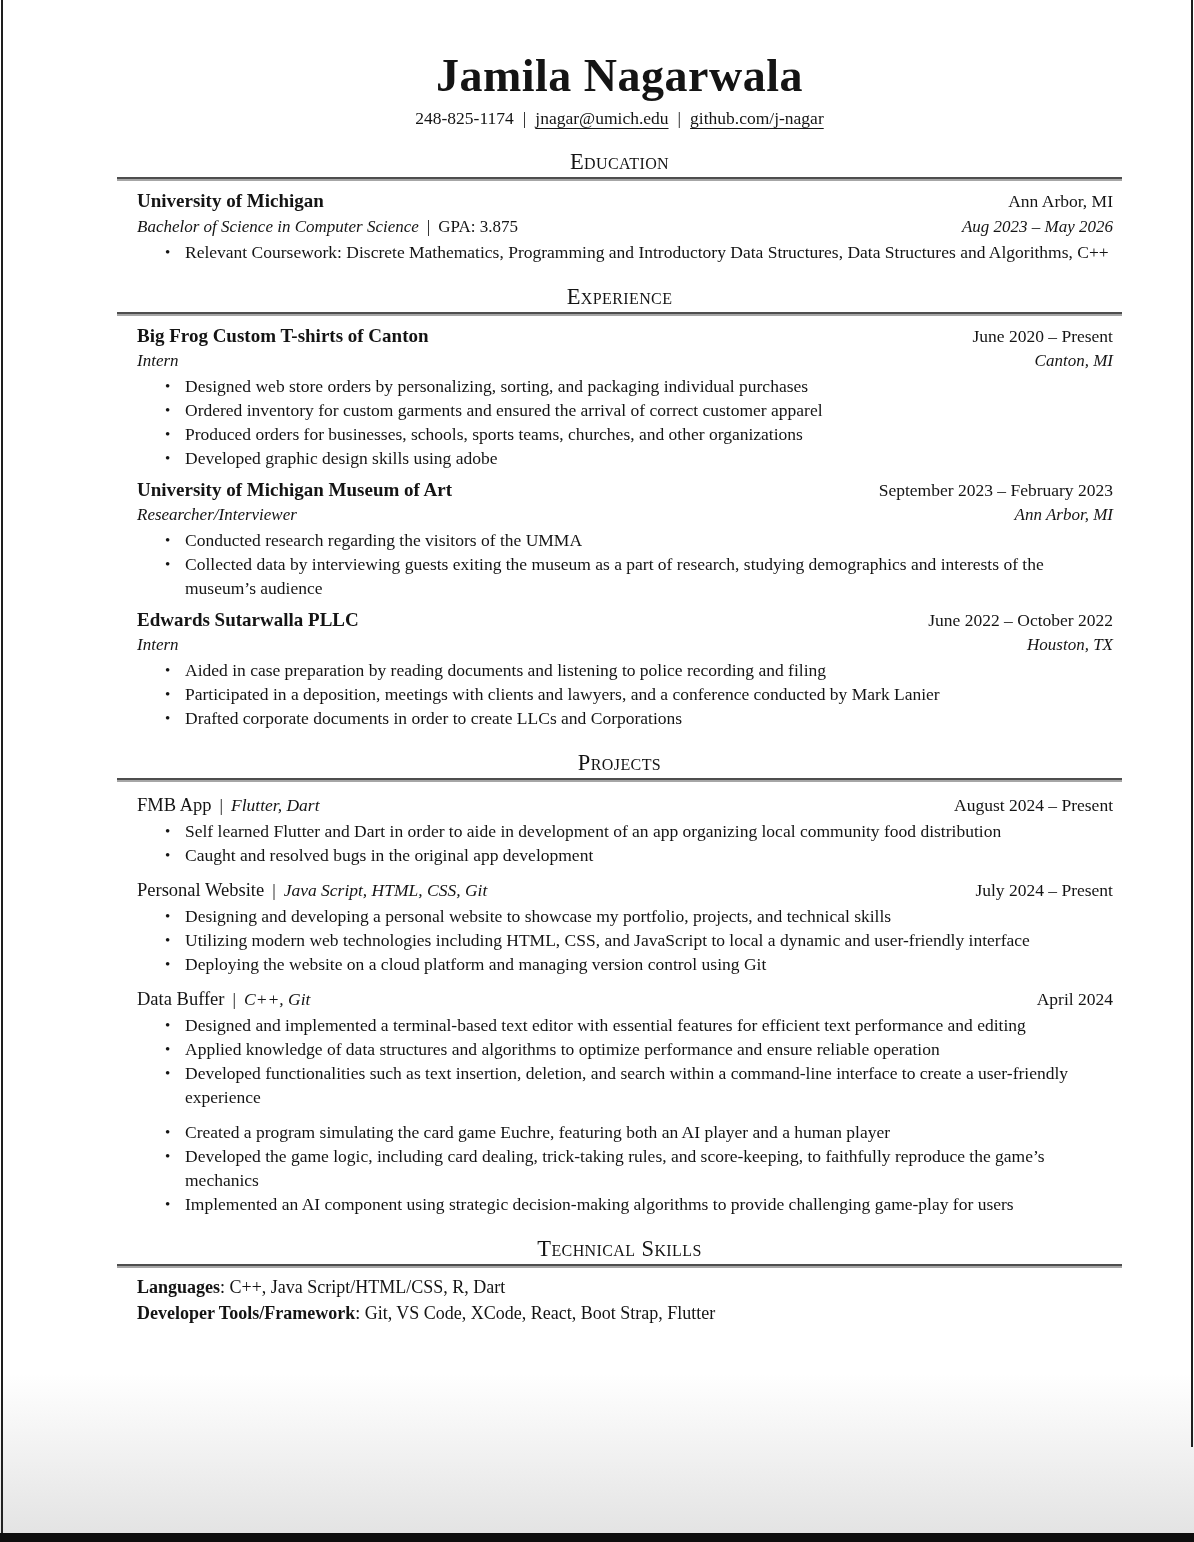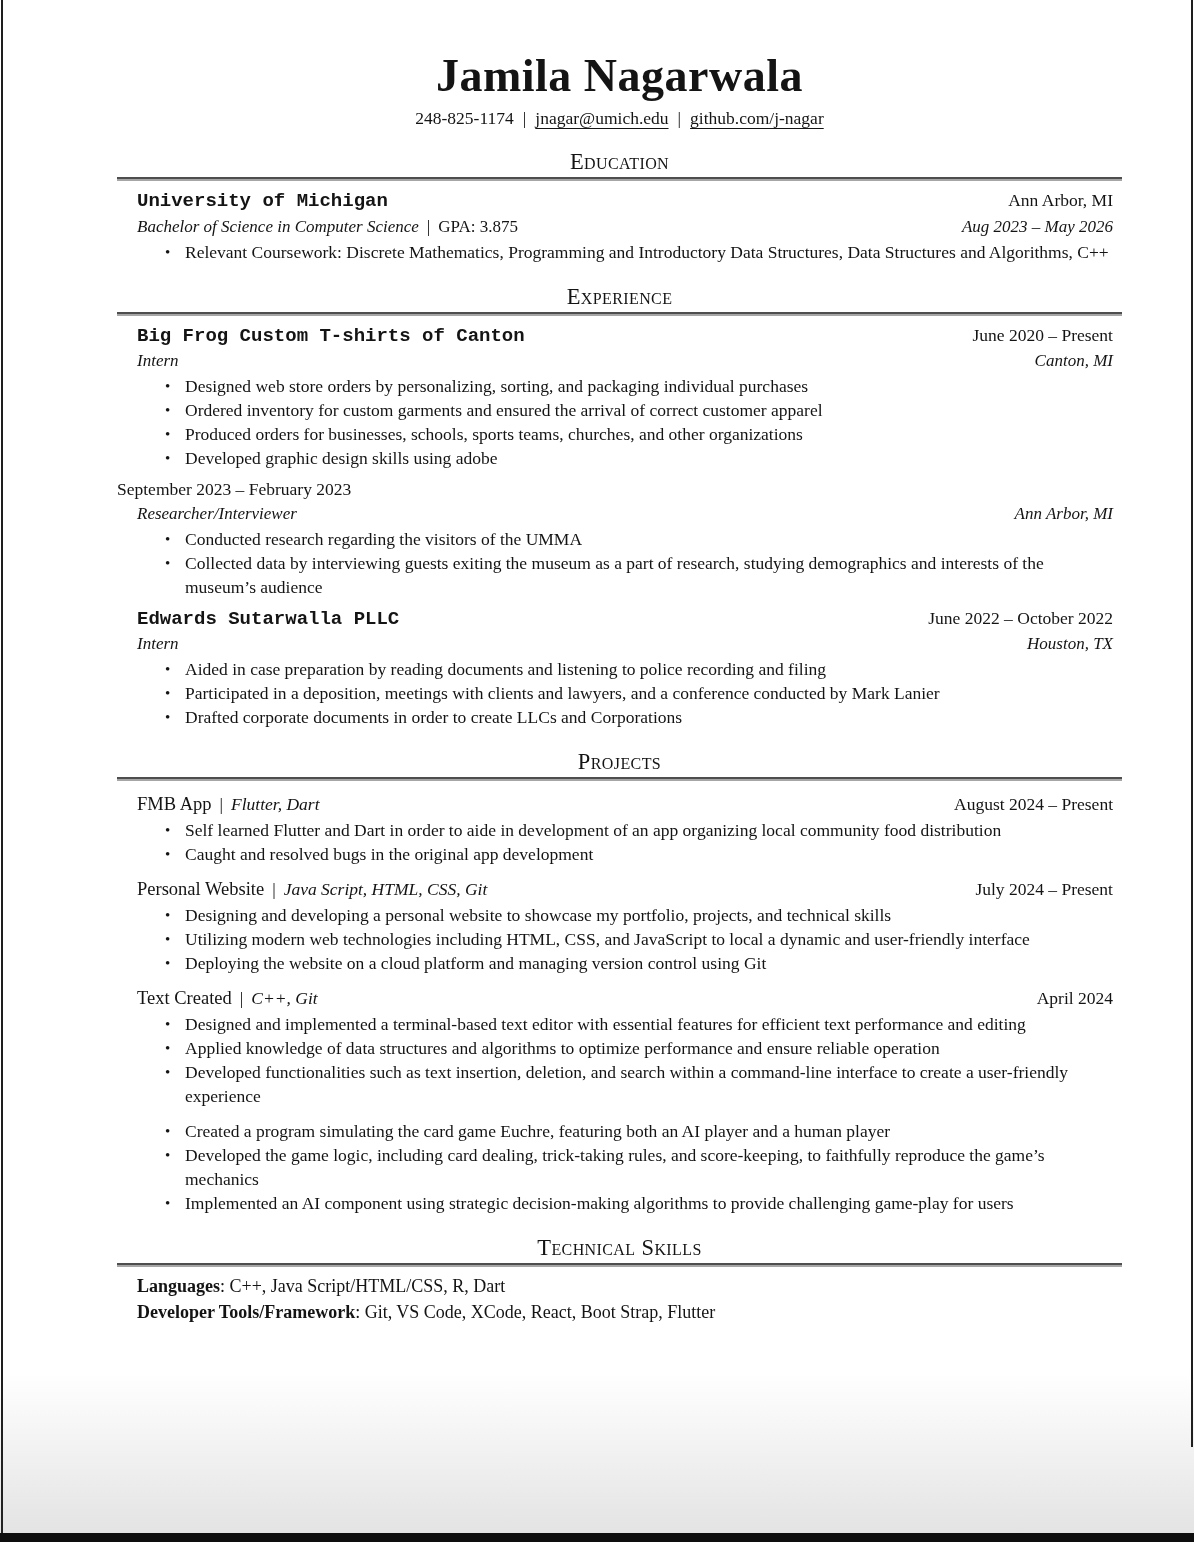--- a/index.html
+++ b/index.html
@@ -27,21 +27,21 @@
   .section { margin-top:20px; }
   .section-title { font-variant:small-caps; font-size:22.5px; line-height:26px; letter-spacing:0.4px;text-align:center; }
   .rule { height:2px; background:#a6a6a6; border-top:2px solid #4e4e4e; margin:2px 0 6px 0; }
 
   .entry { margin-top:7px; }
   .proj-entry { margin-top:11px; }
   .row { display:flex; justify-content:space-between; align-items:baseline; }
   .row .left { padding-left:20px; }
   .row .right { padding-right:9px; white-space:nowrap; }
 
-  .org { font-size:19px; font-weight:bold; line-height:25px;font-family:Liberation Mono, monospace; }
+  .org { font-size:19px; font-weight:bold; line-height:25px; }
   .head-right { font-size:17.5px; line-height:25px; }
   .role-row { line-height:24px; }
   .role, .loc { font-style:italic; font-size:17px; }
   .degree { font-style:italic; font-size:17px; }
   .gpa { font-size:17px; }
   .dates-italic { font-style:italic; font-size:17px; }
   .pipe { margin:0 8px; font-weight:normal; font-style:normal; font-size:17.5px; }
 
   .proj-name { font-size:18.5px; font-weight:normal; line-height:25px; }
   .proj-tech { font-style:italic; font-size:17.5px; font-weight:normal; }
@@ -117,20 +117,21 @@
           </div>
         <div class="bullet">
             <span class="glyph">•</span>
             <span class="btxt">Developed graphic design skills using adobe</span>
           </div>
       </div>
     </div>
 
     <div class="entry">
       <div class="row">
+        <span class="left org">University of Michigan Museum of Art</span>
         <span class="right head-right">September 2023 – February 2023</span>
       </div>
       <div class="row role-row">
         <span class="left role">Researcher/Interviewer</span>
         <span class="right loc">Ann Arbor, MI</span>
       </div>
       <div class="bullets">
         <div class="bullet">
             <span class="glyph">•</span>
             <span class="btxt">Conducted research regarding the visitors of the UMMA</span>
@@ -205,21 +206,21 @@
           </div>
         <div class="bullet">
             <span class="glyph">•</span>
             <span class="btxt">Deploying the website on a cloud platform and managing version control using Git</span>
           </div>
       </div>
     </div>
 
     <div class="proj-entry">
       <div class="row">
-        <span class="left"><span class="proj-name">Text Created</span><span class="pipe">|</span><span class="proj-tech">C++, Git</span></span>
+        <span class="left"><span class="proj-name">Data Buffer</span><span class="pipe">|</span><span class="proj-tech">C++, Git</span></span>
         <span class="right head-right">April 2024</span>
       </div>
       <div class="bullets">
         <div class="bullet">
             <span class="glyph">•</span>
             <span class="btxt">Designed and implemented a terminal-based text editor with essential features for efficient text performance and editing</span>
           </div>
         <div class="bullet">
             <span class="glyph">•</span>
             <span class="btxt">Applied knowledge of data structures and algorithms to optimize performance and ensure reliable operation</span>

